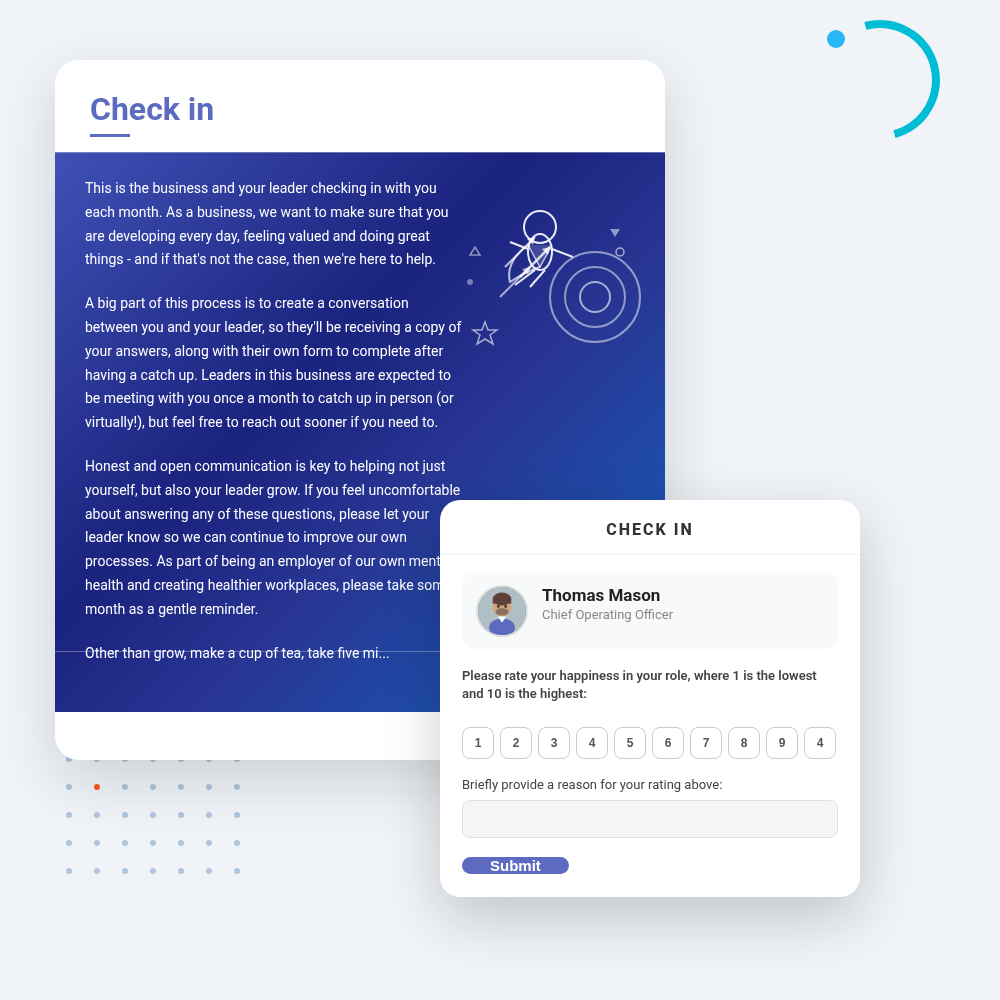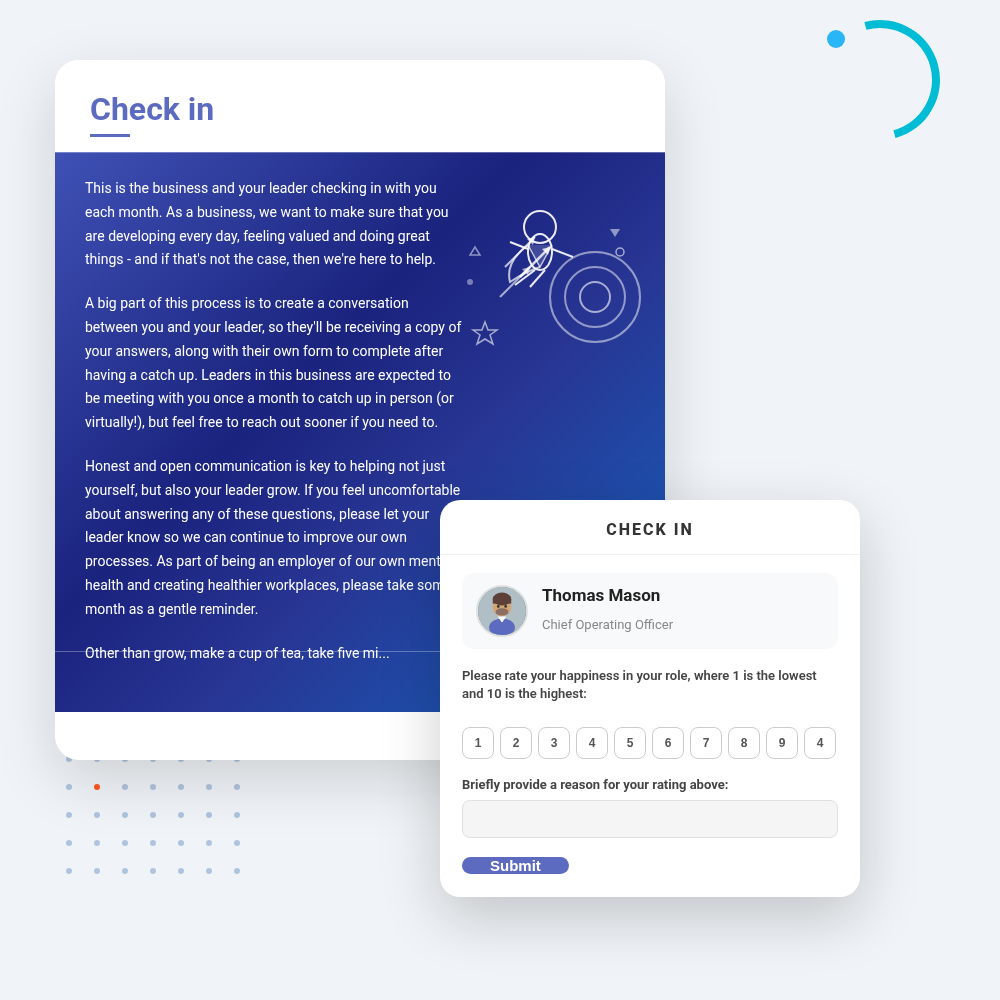--- a/index.html
+++ b/index.html
@@ -211,21 +211,21 @@
 
     .profile-name {
       font-size: 17px;
       font-weight: 700;
       color: #222;
     }
 
     .profile-title {
       font-size: 13px;
       color: #888;
-      margin-top: 12px;
+      margin-top: 2px;
     }
 
     
     .rating-question {
       font-size: 13px;
       font-weight: 600;
       color: #444;
       margin-bottom: 24px;
       line-height: 1.4;
     }
@@ -251,21 +251,21 @@
       display: flex;
       align-items: center;
       justify-content: center;
       transition: all 0.2s;
       flex-shrink: 0;
     }
 
     
     .reason-label {
       font-size: 13px;
-      font-weight: 700;
+      font-weight: 400;
       color: #444;
       margin-bottom: 8px;
     }
 
     
     .reason-input {
       width: 100%;
       height: 38px;
       border: 1.5px solid #e0e0e0;
       border-radius: 8px;

